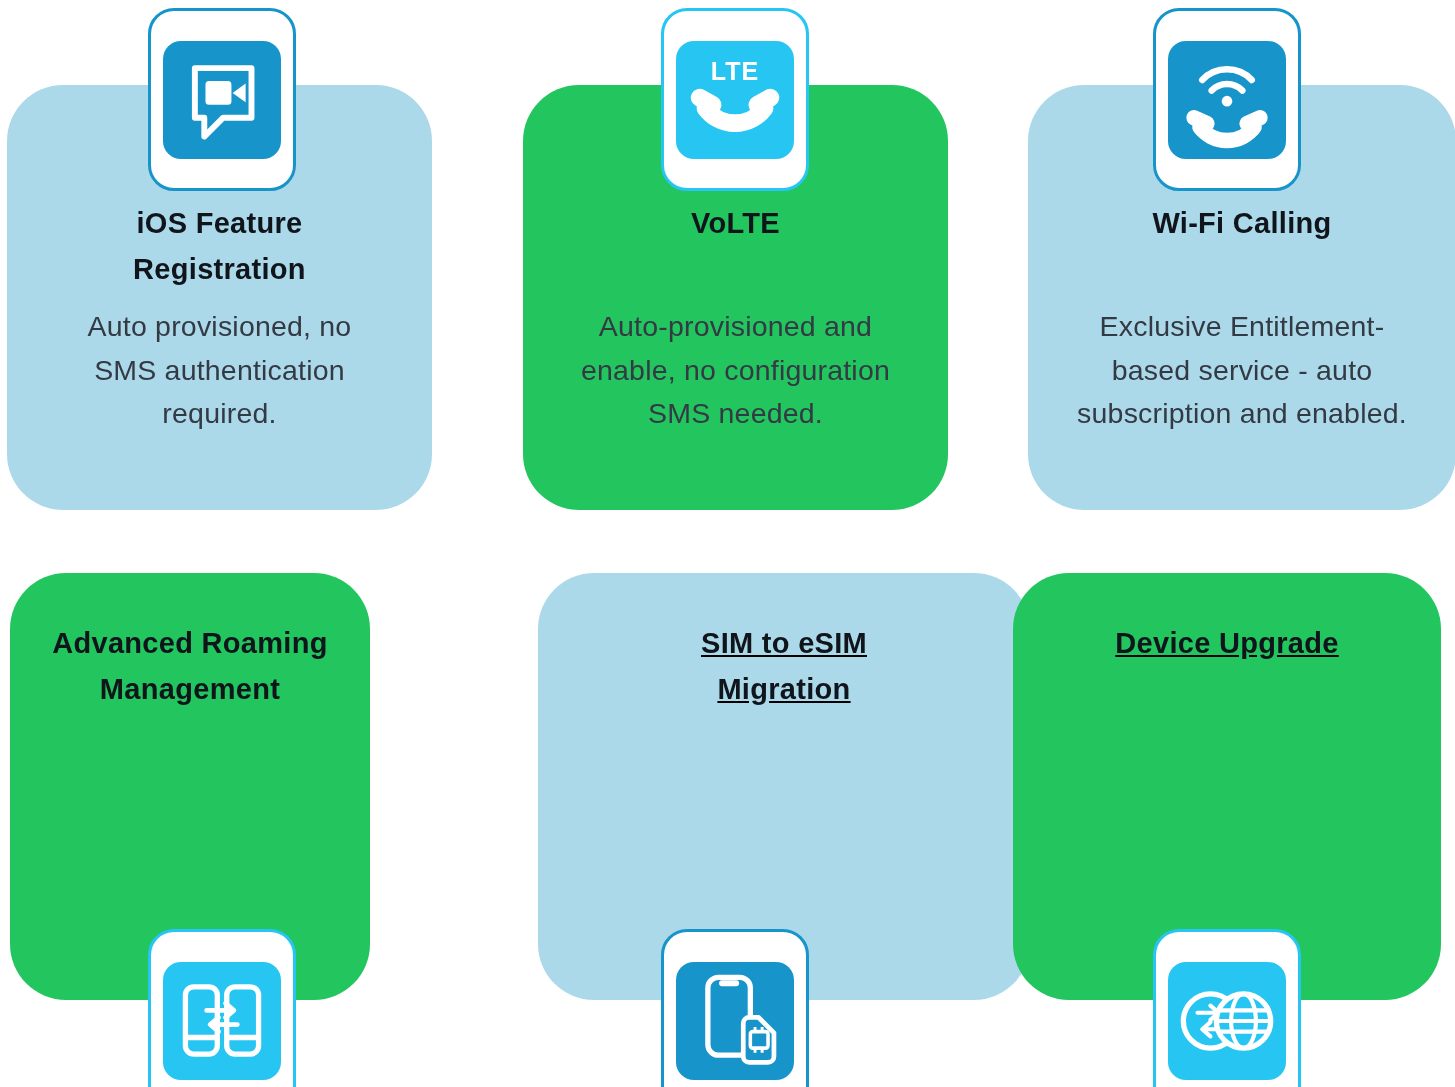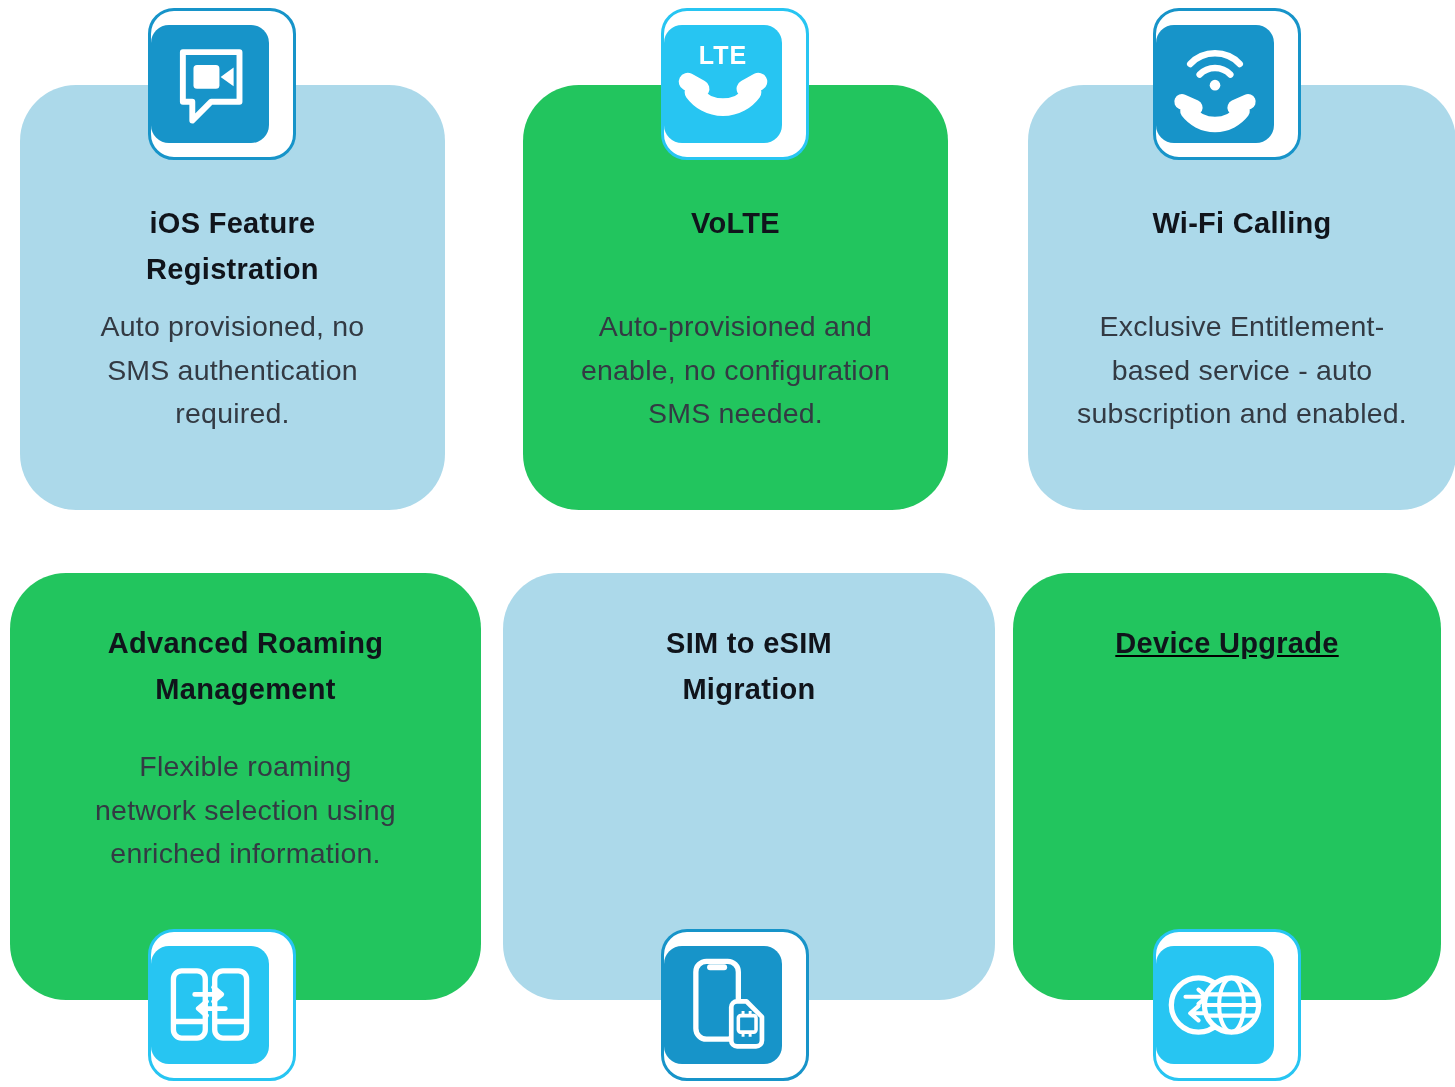--- a/index.html
+++ b/index.html
@@ -5,39 +5,39 @@
   html,body{margin:0;padding:0;background:#fff;}
   .canvas{
     position:relative;width:1455px;height:1087px;background:#ffffff;
     font-family:"Liberation Sans",sans-serif;overflow:hidden;
   }
   .card{
     position:absolute;border-radius:56px;text-align:center;box-sizing:border-box;
   }
   .variant-blue{background:#ACD9EA;}
   .variant-cyan{background:#22c55e;}
-  .card1{left:20px;top:85px;width:425px;height:425px;}
+  .card1{left:7px;top:85px;width:425px;height:425px;}
   .card2{left:523px;top:85px;width:425px;height:425px;}
   .card3{left:1013px;top:85px;width:428px;height:425px;margin-left:15px;}
-  .card4{left:10px;top:573px;width:471px;height:427px;}
-  .card5{left:503px;top:573px;width:492px;height:427px;}
+  .card4{left:10px;top:573px;width:360px;height:427px;}
+  .card5{left:538px;top:573px;width:492px;height:427px;text-decoration:underline;}
   .card6{left:1013px;top:573px;width:428px;height:427px;text-decoration:underline;}
   .card-title{
     font-weight:700;font-size:29px;line-height:46px;color:#10141B;
     letter-spacing:0.3px;white-space:pre-line;box-sizing:border-box;
   }
   .row-top .card-title{margin-top:115px;height:105px;}
   .row-bottom .card-title{margin-top:47px;height:125px;}
   .card-body{
     font-size:28.5px;line-height:43.5px;color:#333A43;letter-spacing:0.2px;
     white-space:pre-line;padding:0 17px;
   }
   .badge{
-    position:absolute;width:148px;height:152px;background:#ffffff;border-radius:26px;
-    display:flex;align-items:center;justify-content:flex-start;box-sizing:border-box;z-index:5;
+    position:absolute;width:148px;height:183px;background:#ffffff;border-radius:26px;
+    display:flex;align-items:center;justify-content:center;box-sizing:border-box;z-index:5;
   }
   .badge.blue{border:3px solid #1794C9;}
   .badge.cyan{border:3px solid #27C5F2;}
   .badge-inner{width:118px;height:118px;border-radius:18px;position:relative;}
   .badge.blue .badge-inner{background:#1794C9;color:#1794C9;}
   .badge.cyan .badge-inner{background:#27C5F2;color:#27C5F2;}
   .badge-inner svg{position:absolute;inset:0;width:100%;height:100%;}
   .b1{left:148px;top:8px;} .b2{left:661px;top:8px;} .b3{left:1153px;top:8px;}
   .b4{left:148px;top:929px;} .b5{left:661px;top:929px;} .b6{left:1153px;top:929px;}
   .lte-label{
@@ -68,23 +68,20 @@
   <div class="card card3 variant-blue row-top">
     <div class="card-title">Wi-Fi Calling</div>
     <div class="card-body">Exclusive Entitlement-
 based service - auto
 subscription and enabled.</div>
   </div>
 
   <div class="card card4 variant-cyan row-bottom">
     <div class="card-title">Advanced Roaming
 Management</div>
-    <div class="card-body">Flexible roaming
-network selection using
-enriched information.</div>
   </div>
 
   <div class="card card5 variant-blue row-bottom">
     <div class="card-title">SIM to eSIM
 Migration</div>
   </div>
 
   <div class="card card6 variant-cyan row-bottom">
     <div class="card-title">Device Upgrade</div>
   </div>

